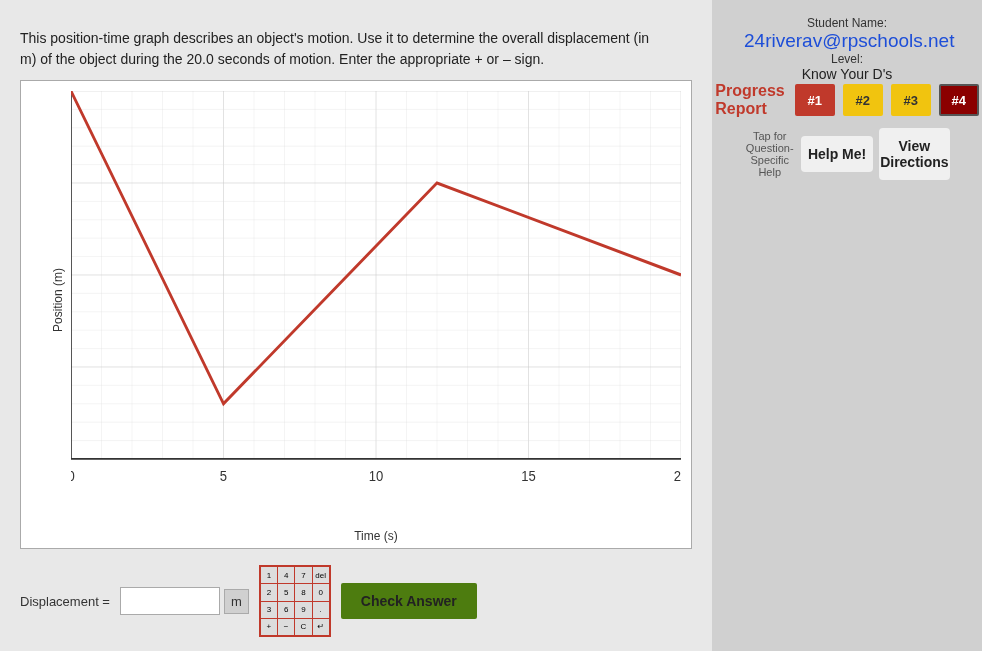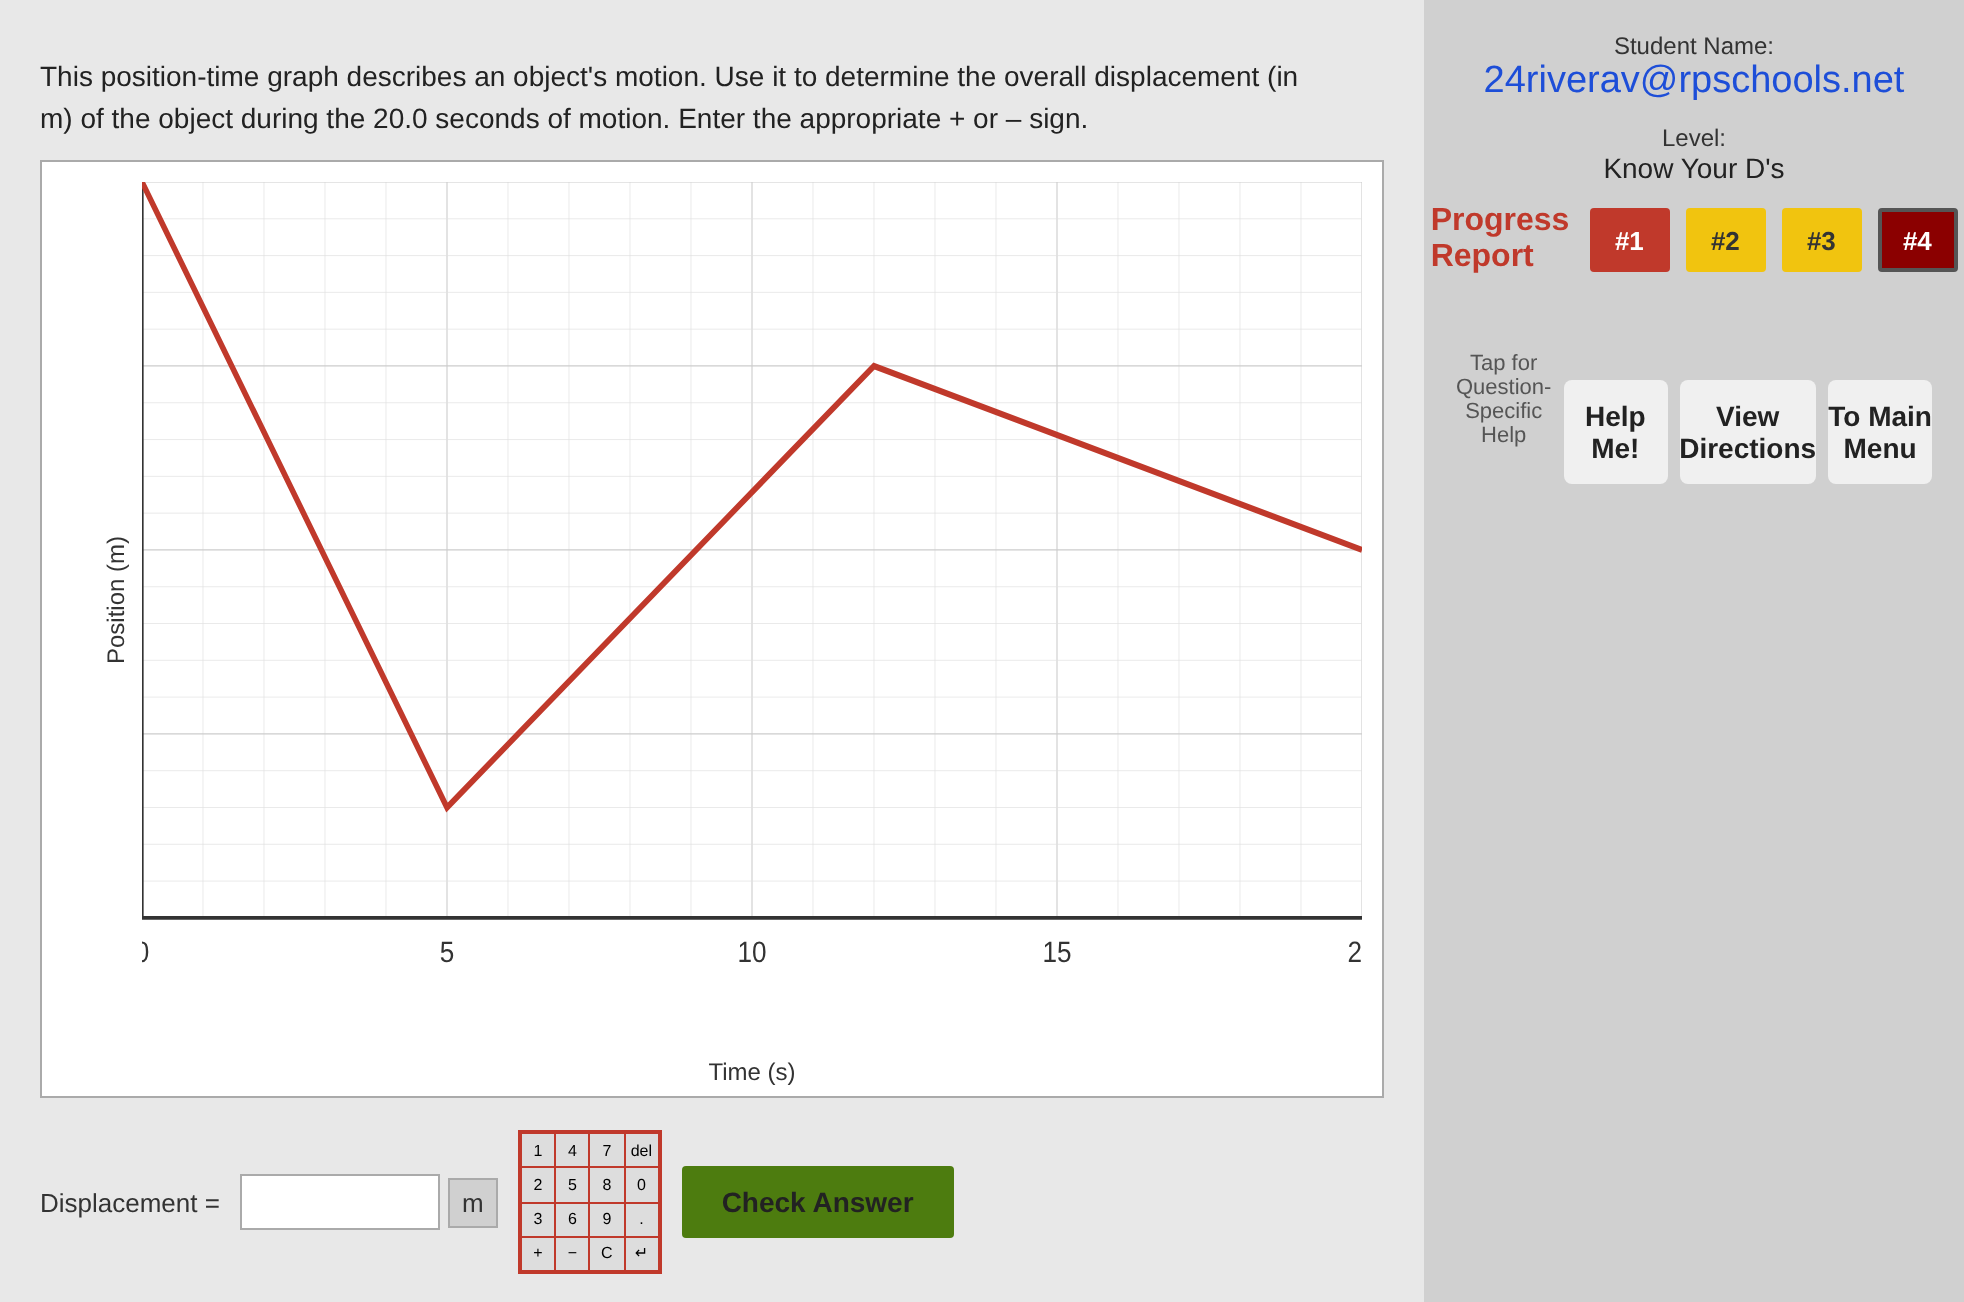--- a/index.html
+++ b/index.html
@@ -111,24 +111,23 @@
       font-size: 14px;
       font-weight: bold;
       cursor: pointer;
       border-radius: 2px;
       color: #222;
     }
     
     .sidebar {
       width: 270px;
       background: #d0d0d0;
-      padding: 16px 16px;
+      padding: 16px 32px;
       display: flex;
       flex-direction: column;
-      gap: 10px;
     }
     .student-name-section {
       text-align: center;
     }
     .student-name-label {
       font-size: 12px;
       color: #333;
     }
     .student-name-value {
       font-size: 19px;
@@ -193,21 +192,20 @@
       width: 100%;
       padding: 10px 0;
       font-size: 14px;
       font-weight: bold;
       border: none;
       border-radius: 4px;
       cursor: pointer;
       background: #f0f0f0;
       color: #222;
       text-align: center;
-      margin-top: 32px;
     }
     svg.graph-svg {
       width: 100%;
       height: 100%;
     }
   </style>
 </head>
 <body>
 
 <div class="main-area">
@@ -328,15 +326,14 @@
       <div class="badge badge-red">#1</div>
       <div class="badge badge-yellow">#2</div>
       <div class="badge badge-yellow">#3</div>
       <div class="badge badge-dark-red">#4</div>
     </div>
   </div>
   <div class="help-section">
     <div class="help-hint">Tap for Question-Specific Help</div>
     <button class="sidebar-btn">Help Me!</button>
     <button class="sidebar-btn">View Directions</button>
-    <button class="sidebar-btn">To Main Menu</button>
   </div>
 </div>
 
 </body></html>

